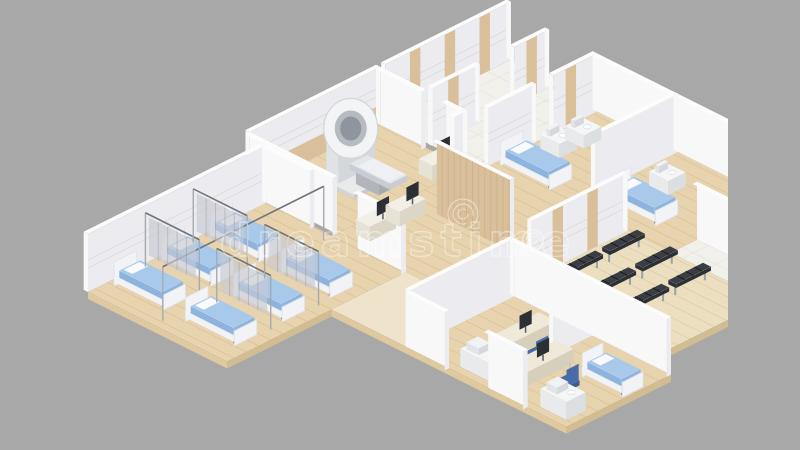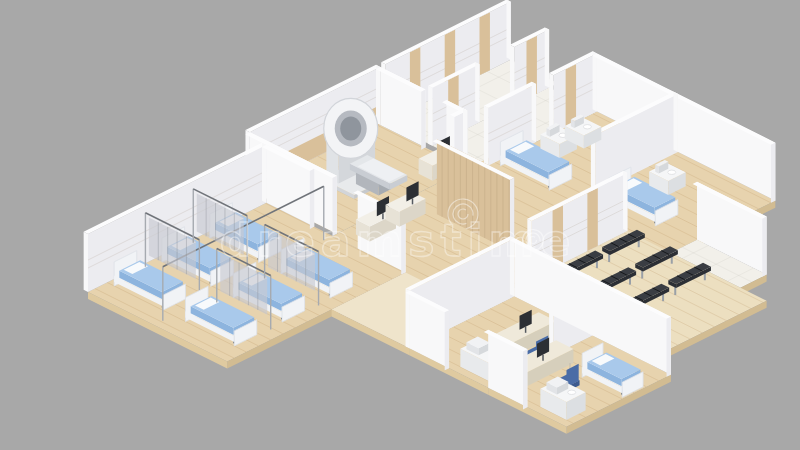--- a/index.html
+++ b/index.html
@@ -1,16 +1,16 @@
 <!DOCTYPE html>
 <html><head>
 <meta charset="utf-8">
 <style>
   html,body{margin:0;padding:0;background:#a8a8a8;}
-  .stage{position:relative;width:800px;height:450px;overflow:hidden;}
+  .stage{position:relative;width:728px;height:450px;overflow:hidden;}
   svg{display:block;}
   .wm-text{
     font-family:"DejaVu Sans", sans-serif;
     font-weight:bold;
     letter-spacing:6px;
     fill:none;
     opacity:0.85;
   }
 </style>
 </head>

